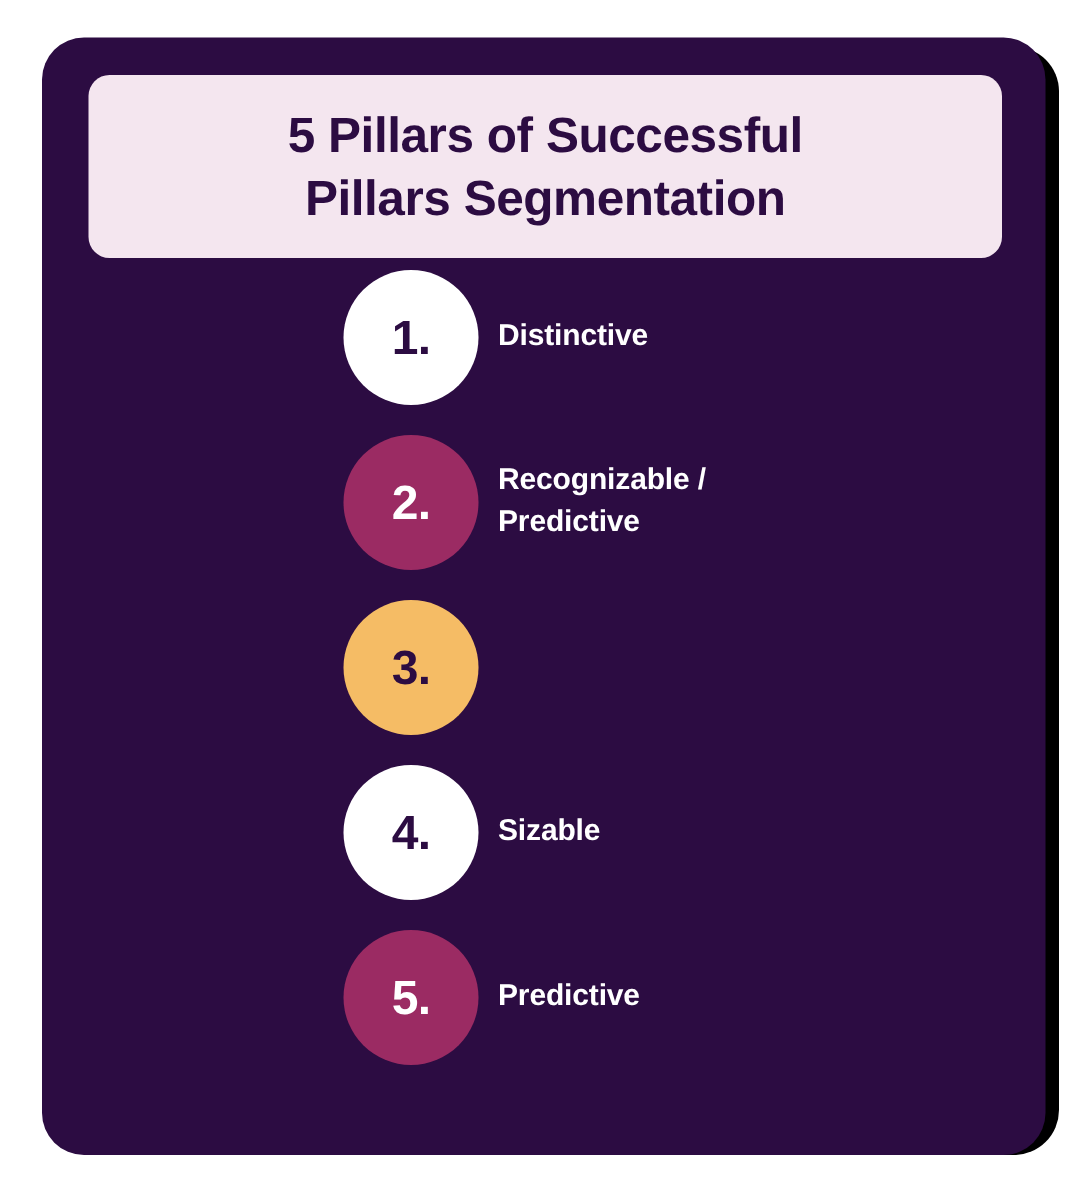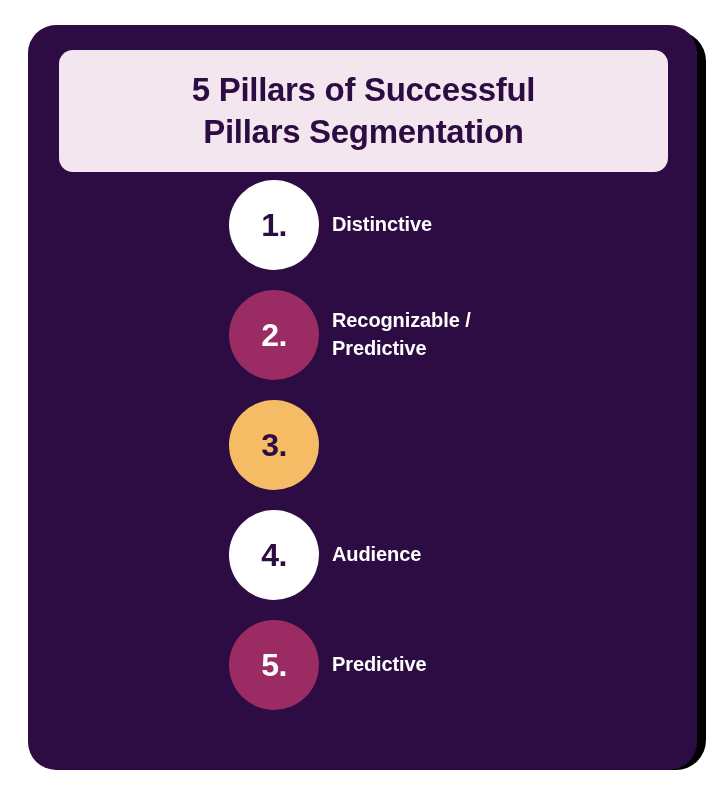--- a/index.html
+++ b/index.html
@@ -159,21 +159,21 @@
         <div class="badge" style="background: rgb(245, 188, 101);">
           <span class="badge-number" style="color: rgb(44, 12, 66);">3.</span>
         </div>
       </div>
 
       <div class="pillar-row">
         <div class="badge" style="background: rgb(255, 255, 255);">
           <span class="badge-number" style="color: rgb(44, 12, 66);">4.</span>
         </div>
         <div class="pillar-label">
-          <span class="label-line">Audience</span>
+          <span class="label-line">Sizable</span>
 
         </div>
       </div>
 
       <div class="pillar-row">
         <div class="badge" style="background: rgb(155, 43, 99);">
           <span class="badge-number" style="color: rgb(255, 255, 255);">5.</span>
         </div>
         <div class="pillar-label">
           <span class="label-line">Predictive</span>

